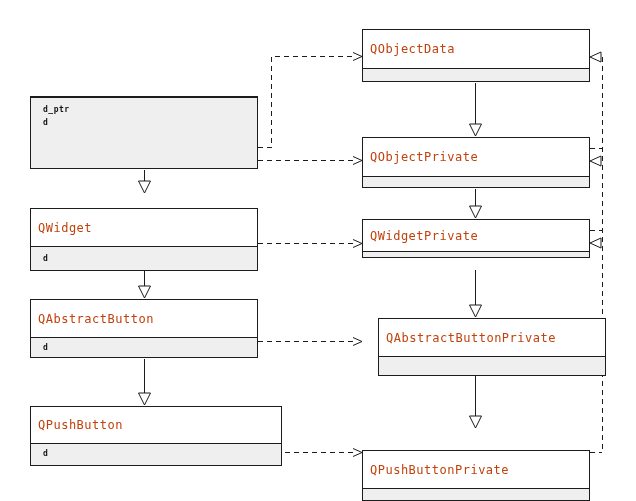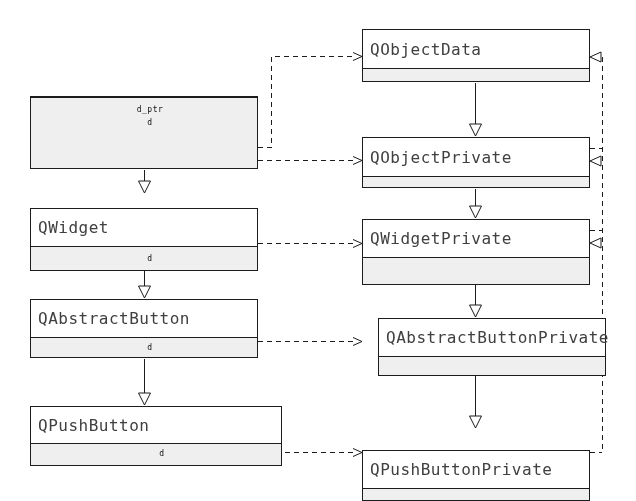--- a/index.html
+++ b/index.html
@@ -17,41 +17,40 @@
     border:1px solid #1c1c1c;
     background:#ffffff;
     display:flex;
     flex-direction:column;
   }
   .node-title{
     box-sizing:border-box;
     display:flex;
     align-items:center;
     padding-left:7px;
-    font-size:16px;
-    color:#404040;
+    font-size:12px;
+    color:#c2410c;
     white-space:nowrap;
     letter-spacing:0.5px;
   }
   .node-attrs{
     box-sizing:border-box;
     flex:1;
     border-top:1px solid #1c1c1c;
     background:#efefef;
     padding:5px 0 0 12px;
   }
   .node-attrs.tight{padding-top:3px;}
   .attr{
     font-size:8px;
-    font-weight:normal;
+    font-weight:bold;
     line-height:13px;
     color:#111111;
     letter-spacing:0.5px;
     white-space:nowrap;
-    text-align:center;
   }
 </style>
 </head>
 <body>
 
 <div id="canvas">
 
   <svg id="wires" width="636" height="501" viewBox="0 0 636 501" stroke="#1c1c1c" stroke-width="1" fill="none">
 
     <g>
@@ -157,21 +156,21 @@
   <div class="node" style="left:362px;top:29px;width:228px;height:53px">
     <div class="node-title" style="height:38px">QObjectData</div>
     <div class="node-attrs"></div>
   </div>
 
   <div class="node" style="left:362px;top:137px;width:228px;height:51px">
     <div class="node-title" style="height:38px">QObjectPrivate</div>
     <div class="node-attrs"></div>
   </div>
 
-  <div class="node" style="left:362px;top:219px;width:228px;height:66px">
+  <div class="node" style="left:362px;top:219px;width:228px;height:39px">
     <div class="node-title" style="height:37px">QWidgetPrivate</div>
     <div class="node-attrs"></div>
   </div>
 
   <div class="node" style="left:378px;top:318px;width:228px;height:58px">
     <div class="node-title" style="height:37px">QAbstractButtonPrivate</div>
     <div class="node-attrs"></div>
   </div>
 
   <div class="node" style="left:362px;top:450px;width:228px;height:51px">

